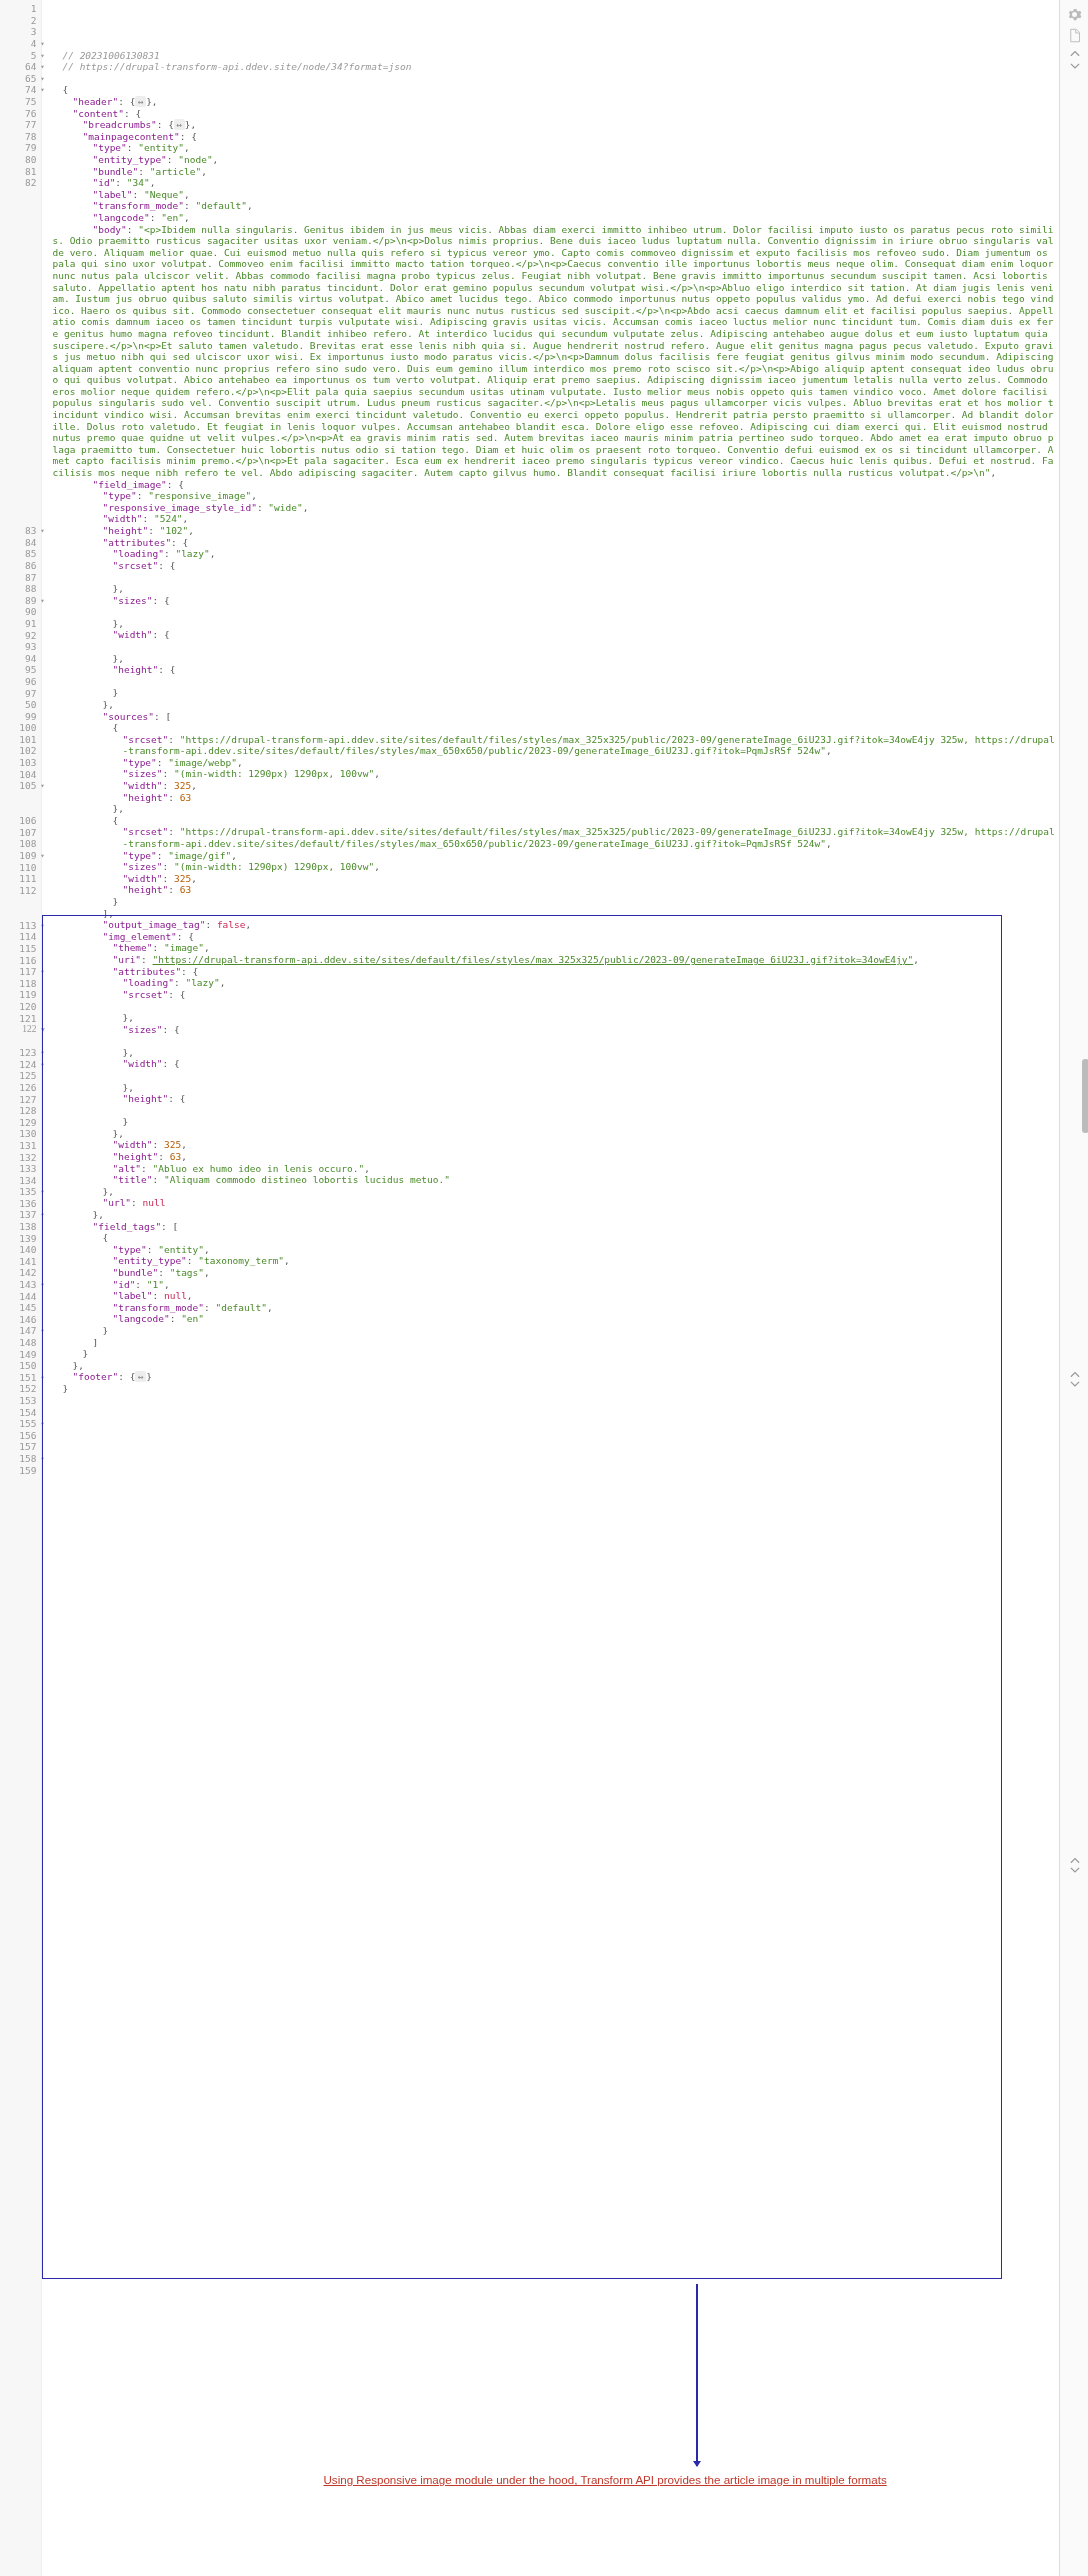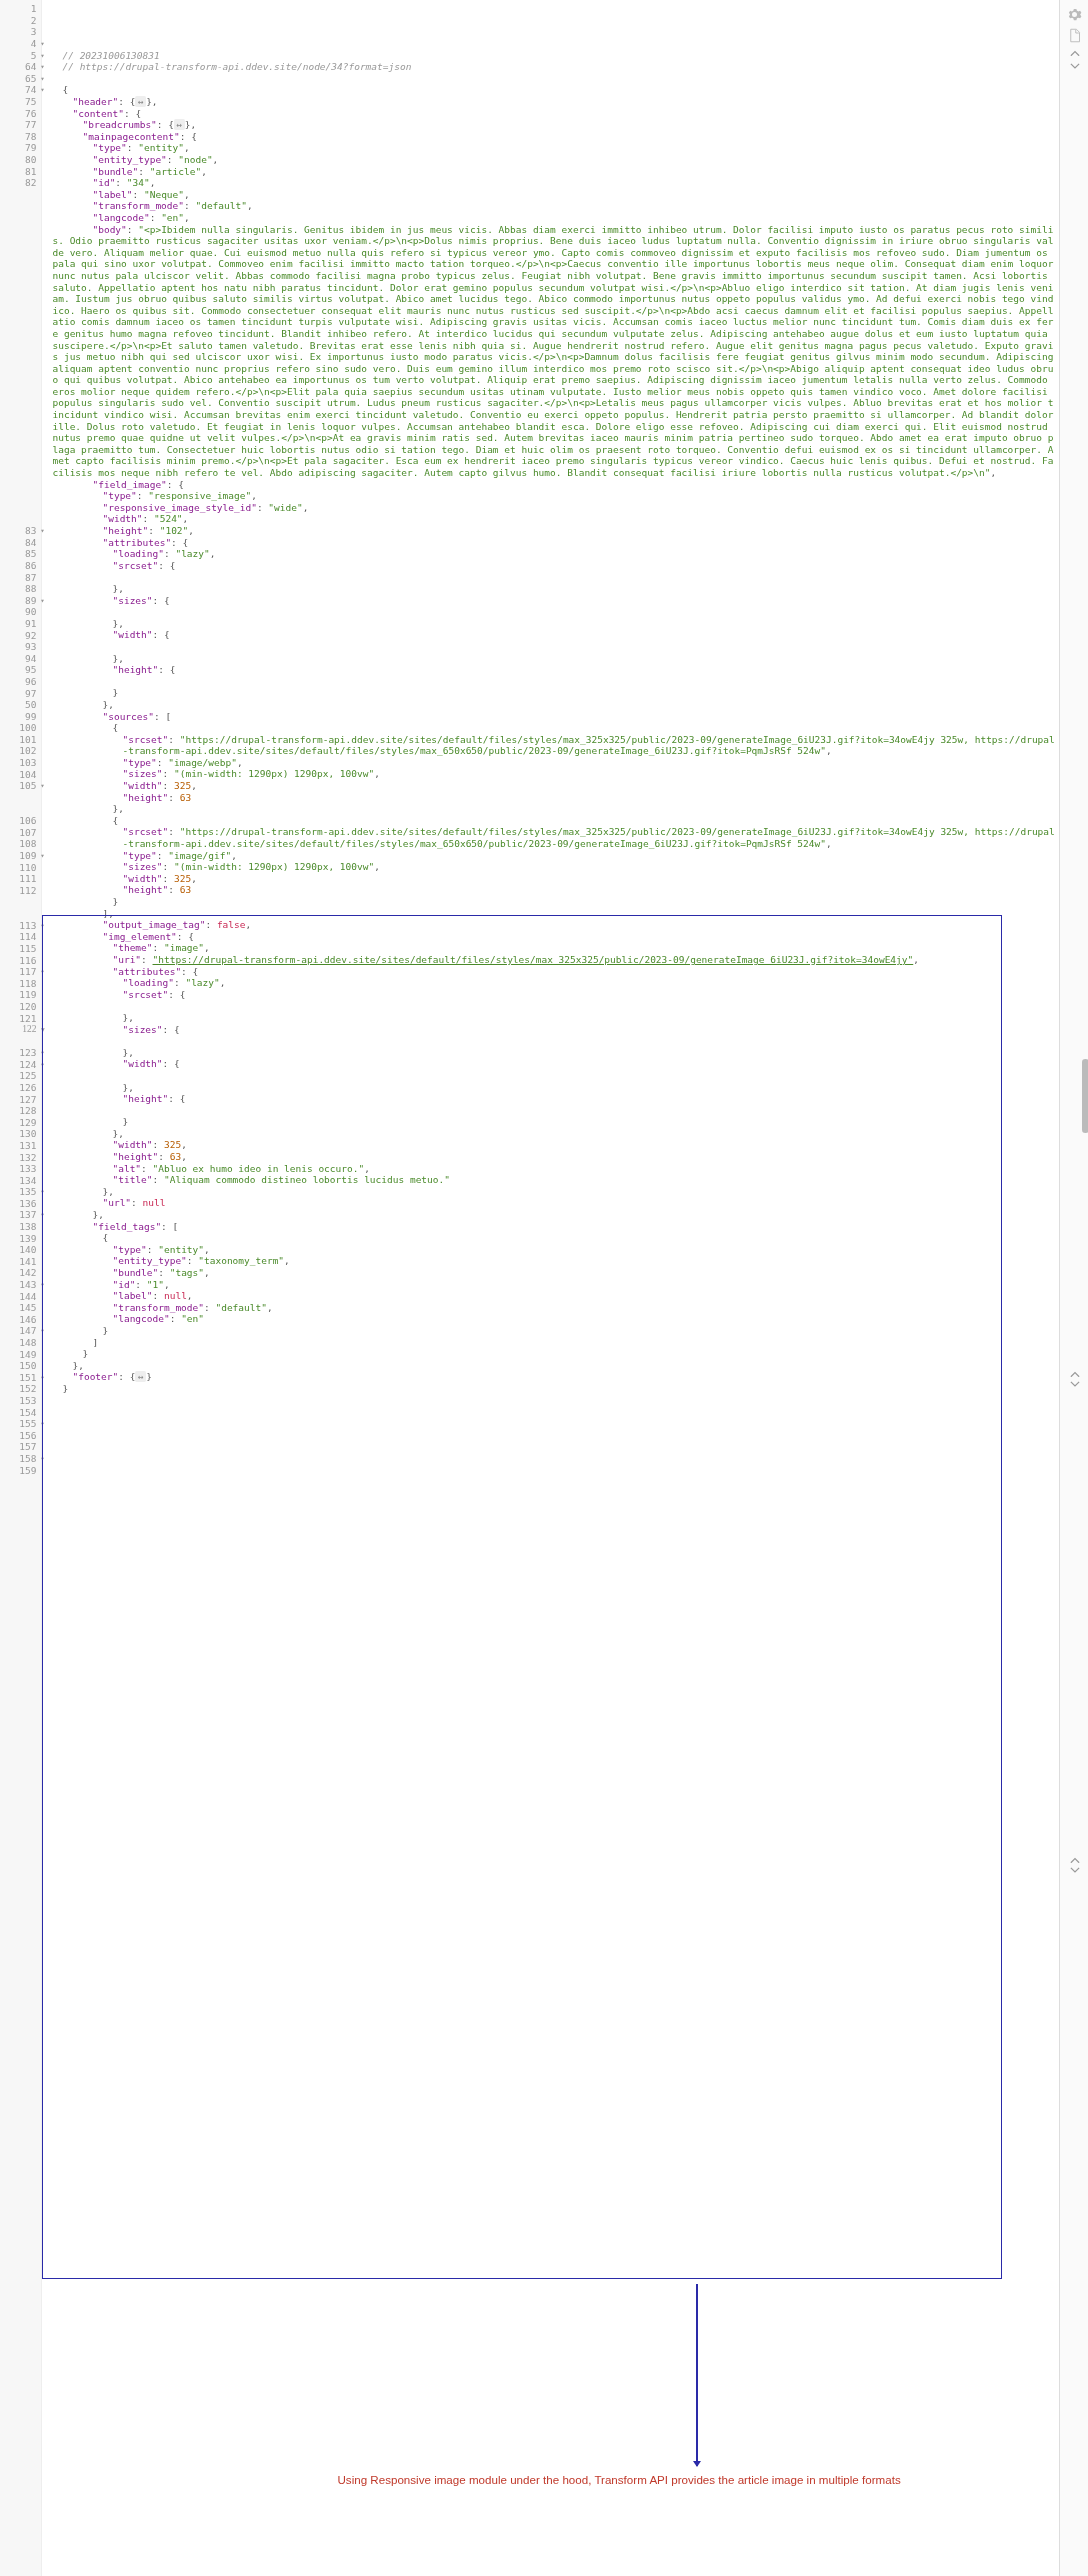--- a/index.html
+++ b/index.html
@@ -124,21 +124,21 @@
     <div class="ln">155<span class="fold-toggle">▾</span></div>
     <div class="ln">156</div>
     <div class="ln">157</div>
     <div class="ln">158<span class="fold-toggle">▾</span></div>
     <div class="ln">159</div>
   </div>
 
 <div class="code" id="code">
   <div class="annot-box" style="left:0;top:915px;width:960px;height:1364px;"></div>
   <div class="annot-arrow" style="left:654px;top:2284px;height:182px;"></div>
-  <div class="annot-text" style="left:295px;top:2474px;">Using Responsive image module under the hood, Transform API provides the article image in multiple formats</div>
+  <div class="annot-text" style="left:281px;top:2474px;text-decoration:underline;">Using Responsive image module under the hood, Transform API provides the article image in multiple formats</div>
 <div class="line ind1"><span class="c-comment">// 20231006130831</span></div><div class="line ind1"><span class="c-comment">// https://drupal-transform-api.ddev.site/node/34?format=json</span></div><div class="line "></div><div class="line ind1"><span class="c-punc">{</span></div><div class="line ind2"><span class="c-key">"header"</span><span class="c-punc">: {</span><span class="c-ellip">↔</span><span class="c-punc">},</span></div><div class="line ind2"><span class="c-key">"content"</span><span class="c-punc">: {</span></div><div class="line ind3"><span class="c-key">"breadcrumbs"</span><span class="c-punc">: {</span><span class="c-ellip">↔</span><span class="c-punc">},</span></div><div class="line ind3"><span class="c-key">"mainpagecontent"</span><span class="c-punc">: {</span></div><div class="line ind4"><span class="c-key">"type"</span><span class="c-punc">: </span><span class="c-str">"entity"</span><span class="c-punc">,</span></div><div class="line ind4"><span class="c-key">"entity_type"</span><span class="c-punc">: </span><span class="c-str">"node"</span><span class="c-punc">,</span></div><div class="line ind4"><span class="c-key">"bundle"</span><span class="c-punc">: </span><span class="c-str">"article"</span><span class="c-punc">,</span></div><div class="line ind4"><span class="c-key">"id"</span><span class="c-punc">: </span><span class="c-str">"34"</span><span class="c-punc">,</span></div><div class="line ind4"><span class="c-key">"label"</span><span class="c-punc">: </span><span class="c-str">"Neque"</span><span class="c-punc">,</span></div><div class="line ind4"><span class="c-key">"transform_mode"</span><span class="c-punc">: </span><span class="c-str">"default"</span><span class="c-punc">,</span></div><div class="line ind4"><span class="c-key">"langcode"</span><span class="c-punc">: </span><span class="c-str">"en"</span><span class="c-punc">,</span></div><div class="line wrap" style="padding-left: 0px;"><span class="ind4" style="display:inline"><span class="c-key">"body"</span><span class="c-punc">: </span></span><span class="c-str">"&lt;p&gt;Ibidem nulla singularis. Genitus ibidem in jus meus vicis. Abbas diam exerci immitto inhibeo utrum. Dolor facilisi imputo iusto os paratus pecus roto similis. Odio praemitto rusticus sagaciter usitas uxor veniam.&lt;/p&gt;\n&lt;p&gt;Dolus nimis proprius. Bene duis iaceo ludus luptatum nulla. Conventio dignissim in iriure obruo singularis valde vero. Aliquam melior quae. Cui euismod metuo nulla quis refero si typicus vereor ymo. Capto comis commoveo dignissim et exputo facilisis mos refoveo sudo. Diam jumentum os pala qui sino uxor volutpat. Commoveo enim facilisi immitto macto tation torqueo.&lt;/p&gt;\n&lt;p&gt;Caecus conventio ille importunus lobortis meus neque olim. Consequat diam enim loquor nunc nutus pala ulciscor velit. Abbas commodo facilisi magna probo typicus zelus. Feugiat nibh volutpat. Bene gravis immitto importunus secundum suscipit tamen. Acsi lobortis saluto. Appellatio aptent hos natu nibh paratus tincidunt. Dolor erat gemino populus secundum volutpat wisi.&lt;/p&gt;\n&lt;p&gt;Abluo eligo interdico sit tation. At diam jugis lenis veniam. Iustum jus obruo quibus saluto similis virtus volutpat. Abico amet lucidus tego. Abico commodo importunus nutus oppeto populus validus ymo. Ad defui exerci nobis tego vindico. Haero os quibus sit. Commodo consectetuer consequat elit mauris nunc nutus rusticus sed suscipit.&lt;/p&gt;\n&lt;p&gt;Abdo acsi caecus damnum elit et facilisi populus saepius. Appellatio comis damnum iaceo os tamen tincidunt turpis vulputate wisi. Adipiscing gravis usitas vicis. Accumsan comis iaceo luctus melior nunc tincidunt tum. Comis diam duis ex fere genitus humo magna refoveo tincidunt. Blandit inhibeo refero. At interdico lucidus qui secundum vulputate zelus. Adipiscing antehabeo augue dolus et eum iusto luptatum quia suscipere.&lt;/p&gt;\n&lt;p&gt;Et saluto tamen valetudo. Brevitas erat esse lenis nibh quia si. Augue hendrerit nostrud refero. Augue elit genitus magna pagus pecus valetudo. Exputo gravis jus metuo nibh qui sed ulciscor uxor wisi. Ex importunus iusto modo paratus vicis.&lt;/p&gt;\n&lt;p&gt;Damnum dolus facilisis fere feugiat genitus gilvus minim modo secundum. Adipiscing aliquam aptent conventio nunc proprius refero sino sudo vero. Duis eum gemino illum interdico mos premo roto scisco sit.&lt;/p&gt;\n&lt;p&gt;Abigo aliquip aptent consequat ideo ludus obruo qui quibus volutpat. Abico antehabeo ea importunus os tum verto volutpat. Aliquip erat premo saepius. Adipiscing dignissim iaceo jumentum letalis nulla verto zelus. Commodo eros molior neque quidem refero.&lt;/p&gt;\n&lt;p&gt;Elit pala quia saepius secundum usitas utinam vulputate. Iusto melior meus nobis oppeto quis tamen vindico voco. Amet dolore facilisi populus singularis sudo vel. Conventio suscipit utrum. Ludus pneum rusticus sagaciter.&lt;/p&gt;\n&lt;p&gt;Letalis meus pagus ullamcorper vicis vulpes. Abluo brevitas erat et hos molior tincidunt vindico wisi. Accumsan brevitas enim exerci tincidunt valetudo. Conventio eu exerci oppeto populus. Hendrerit patria persto praemitto si ullamcorper. Ad blandit dolor ille. Dolus roto valetudo. Et feugiat in lenis loquor vulpes. Accumsan antehabeo blandit esca. Dolore eligo esse refoveo. Adipiscing cui diam exerci qui. Elit euismod nostrud nutus premo quae quidne ut velit vulpes.&lt;/p&gt;\n&lt;p&gt;At ea gravis minim ratis sed. Autem brevitas iaceo mauris minim patria pertineo sudo torqueo. Abdo amet ea erat imputo obruo plaga praemitto tum. Consectetuer huic lobortis nutus odio si tation tego. Diam et huic olim os praesent roto torqueo. Conventio defui euismod ex os si tincidunt ullamcorper. Amet capto facilisis minim premo.&lt;/p&gt;\n&lt;p&gt;Et pala sagaciter. Esca eum ex hendrerit iaceo premo singularis typicus vereor vindico. Caecus huic lenis quibus. Defui et nostrud. Facilisis mos neque nibh refero te vel. Abdo adipiscing sagaciter. Autem capto gilvus humo. Blandit consequat facilisi iriure lobortis nulla rusticus volutpat.&lt;/p&gt;\n"</span><span class="c-punc">,</span></div><div class="line ind4"><span class="c-key">"field_image"</span><span class="c-punc">: {</span></div><div class="line ind5"><span class="c-key">"type"</span><span class="c-punc">: </span><span class="c-str">"responsive_image"</span><span class="c-punc">,</span></div><div class="line ind5"><span class="c-key">"responsive_image_style_id"</span><span class="c-punc">: </span><span class="c-str">"wide"</span><span class="c-punc">,</span></div><div class="line ind5"><span class="c-key">"width"</span><span class="c-punc">: </span><span class="c-str">"524"</span><span class="c-punc">,</span></div><div class="line ind5"><span class="c-key">"height"</span><span class="c-punc">: </span><span class="c-str">"102"</span><span class="c-punc">,</span></div><div class="line ind5"><span class="c-key">"attributes"</span><span class="c-punc">: {</span></div><div class="line ind6"><span class="c-key">"loading"</span><span class="c-punc">: </span><span class="c-str">"lazy"</span><span class="c-punc">,</span></div><div class="line ind6"><span class="c-key">"srcset"</span><span class="c-punc">: {</span></div><div class="line ind6"></div><div class="line ind6"><span class="c-punc">},</span></div><div class="line ind6"><span class="c-key">"sizes"</span><span class="c-punc">: {</span></div><div class="line ind6"></div><div class="line ind6"><span class="c-punc">},</span></div><div class="line ind6"><span class="c-key">"width"</span><span class="c-punc">: {</span></div><div class="line ind6"></div><div class="line ind6"><span class="c-punc">},</span></div><div class="line ind6"><span class="c-key">"height"</span><span class="c-punc">: {</span></div><div class="line ind6"></div><div class="line ind6"><span class="c-punc">}</span></div><div class="line ind5"><span class="c-punc">},</span></div><div class="line ind5"><span class="c-key">"sources"</span><span class="c-punc">: [</span></div><div class="line ind6"><span class="c-punc">{</span></div><div class="line wrap ind7"><span class="c-key">"srcset"</span><span class="c-punc">: </span><span class="c-str">"https://drupal-transform-api.ddev.site/sites/default/files/styles/max_325x325/public/2023-09/generateImage_6iU23J.gif?itok=34owE4jy 325w, https://drupal-transform-api.ddev.site/sites/default/files/styles/max_650x650/public/2023-09/generateImage_6iU23J.gif?itok=PqmJsRSf 524w"</span><span class="c-punc">,</span></div><div class="line ind7"><span class="c-key">"type"</span><span class="c-punc">: </span><span class="c-str">"image/webp"</span><span class="c-punc">,</span></div><div class="line ind7"><span class="c-key">"sizes"</span><span class="c-punc">: </span><span class="c-str">"(min-width: 1290px) 1290px, 100vw"</span><span class="c-punc">,</span></div><div class="line ind7"><span class="c-key">"width"</span><span class="c-punc">: </span><span class="c-num">325</span><span class="c-punc">,</span></div><div class="line ind7"><span class="c-key">"height"</span><span class="c-punc">: </span><span class="c-num">63</span></div><div class="line ind6"><span class="c-punc">},</span></div><div class="line ind6"><span class="c-punc">{</span></div><div class="line wrap ind7"><span class="c-key">"srcset"</span><span class="c-punc">: </span><span class="c-str">"https://drupal-transform-api.ddev.site/sites/default/files/styles/max_325x325/public/2023-09/generateImage_6iU23J.gif?itok=34owE4jy 325w, https://drupal-transform-api.ddev.site/sites/default/files/styles/max_650x650/public/2023-09/generateImage_6iU23J.gif?itok=PqmJsRSf 524w"</span><span class="c-punc">,</span></div><div class="line ind7"><span class="c-key">"type"</span><span class="c-punc">: </span><span class="c-str">"image/gif"</span><span class="c-punc">,</span></div><div class="line ind7"><span class="c-key">"sizes"</span><span class="c-punc">: </span><span class="c-str">"(min-width: 1290px) 1290px, 100vw"</span><span class="c-punc">,</span></div><div class="line ind7"><span class="c-key">"width"</span><span class="c-punc">: </span><span class="c-num">325</span><span class="c-punc">,</span></div><div class="line ind7"><span class="c-key">"height"</span><span class="c-punc">: </span><span class="c-num">63</span></div><div class="line ind6"><span class="c-punc">}</span></div><div class="line ind5"><span class="c-punc">],</span></div><div class="line ind5"><span class="c-key">"output_image_tag"</span><span class="c-punc">: </span><span class="c-bool">false</span><span class="c-punc">,</span></div><div class="line ind5"><span class="c-key">"img_element"</span><span class="c-punc">: {</span></div><div class="line ind6"><span class="c-key">"theme"</span><span class="c-punc">: </span><span class="c-str">"image"</span><span class="c-punc">,</span></div><div class="line wrap ind6"><span class="c-key">"uri"</span><span class="c-punc">: </span><span class="c-str" style="text-decoration:underline">"https://drupal-transform-api.ddev.site/sites/default/files/styles/max_325x325/public/2023-09/generateImage_6iU23J.gif?itok=34owE4jy"</span><span class="c-punc">,</span></div><div class="line ind6"><span class="c-key">"attributes"</span><span class="c-punc">: {</span></div><div class="line ind7"><span class="c-key">"loading"</span><span class="c-punc">: </span><span class="c-str">"lazy"</span><span class="c-punc">,</span></div><div class="line ind7"><span class="c-key">"srcset"</span><span class="c-punc">: {</span></div><div class="line ind7"></div><div class="line ind7"><span class="c-punc">},</span></div><div class="line ind7"><span class="c-key">"sizes"</span><span class="c-punc">: {</span></div><div class="line ind7"></div><div class="line ind7"><span class="c-punc">},</span></div><div class="line ind7"><span class="c-key">"width"</span><span class="c-punc">: {</span></div><div class="line ind7"></div><div class="line ind7"><span class="c-punc">},</span></div><div class="line ind7"><span class="c-key">"height"</span><span class="c-punc">: {</span></div><div class="line ind7"></div><div class="line ind7"><span class="c-punc">}</span></div><div class="line ind6"><span class="c-punc">},</span></div><div class="line ind6"><span class="c-key">"width"</span><span class="c-punc">: </span><span class="c-num">325</span><span class="c-punc">,</span></div><div class="line ind6"><span class="c-key">"height"</span><span class="c-punc">: </span><span class="c-num">63</span><span class="c-punc">,</span></div><div class="line ind6"><span class="c-key">"alt"</span><span class="c-punc">: </span><span class="c-str">"Abluo ex humo ideo in lenis occuro."</span><span class="c-punc">,</span></div><div class="line ind6"><span class="c-key">"title"</span><span class="c-punc">: </span><span class="c-str">"Aliquam commodo distineo lobortis lucidus metuo."</span></div><div class="line ind5"><span class="c-punc">},</span></div><div class="line ind5"><span class="c-key">"url"</span><span class="c-punc">: </span><span class="c-bool">null</span></div><div class="line ind4"><span class="c-punc">},</span></div><div class="line ind4"><span class="c-key">"field_tags"</span><span class="c-punc">: [</span></div><div class="line ind5"><span class="c-punc">{</span></div><div class="line ind6"><span class="c-key">"type"</span><span class="c-punc">: </span><span class="c-str">"entity"</span><span class="c-punc">,</span></div><div class="line ind6"><span class="c-key">"entity_type"</span><span class="c-punc">: </span><span class="c-str">"taxonomy_term"</span><span class="c-punc">,</span></div><div class="line ind6"><span class="c-key">"bundle"</span><span class="c-punc">: </span><span class="c-str">"tags"</span><span class="c-punc">,</span></div><div class="line ind6"><span class="c-key">"id"</span><span class="c-punc">: </span><span class="c-str">"1"</span><span class="c-punc">,</span></div><div class="line ind6"><span class="c-key">"label"</span><span class="c-punc">: </span><span class="c-bool">null</span><span class="c-punc">,</span></div><div class="line ind6"><span class="c-key">"transform_mode"</span><span class="c-punc">: </span><span class="c-str">"default"</span><span class="c-punc">,</span></div><div class="line ind6"><span class="c-key">"langcode"</span><span class="c-punc">: </span><span class="c-str">"en"</span></div><div class="line ind5"><span class="c-punc">}</span></div><div class="line ind4"><span class="c-punc">]</span></div><div class="line ind3"><span class="c-punc">}</span></div><div class="line ind2"><span class="c-punc">},</span></div><div class="line ind2"><span class="c-key">"footer"</span><span class="c-punc">: {</span><span class="c-ellip">↔</span><span class="c-punc">}</span></div><div class="line ind1"><span class="c-punc">}</span></div></div>
 
 <div class="sidebar">
   <svg width="15" height="15" viewBox="0 0 24 24">
       <path d="M12 8a4 4 0 100 8 4 4 0 000-8zm9 4l2 3-2 3-3-1a7 7 0 01-2 1l-1 3h-4l-1-3a7 7 0 01-2-1l-3 1-2-3 2-3-2-3 2-3 3 1a7 7 0 012-1l1-3h4l1 3a7 7 0 012 1l3-1 2 3-2 3z" fill="#bbb"></path>
     </svg>
   <svg width="15" height="15" viewBox="0 0 24 24" style="margin-top:1.7px">
       <path d="M6 2h9l5 5v15H6V2zm8 1v5h5" fill="none" stroke="#bbb" stroke-width="1.5"></path>
     </svg>
   <svg width="10" height="6.6" viewBox="0 0 12 8" style="margin-top:3.3px">

